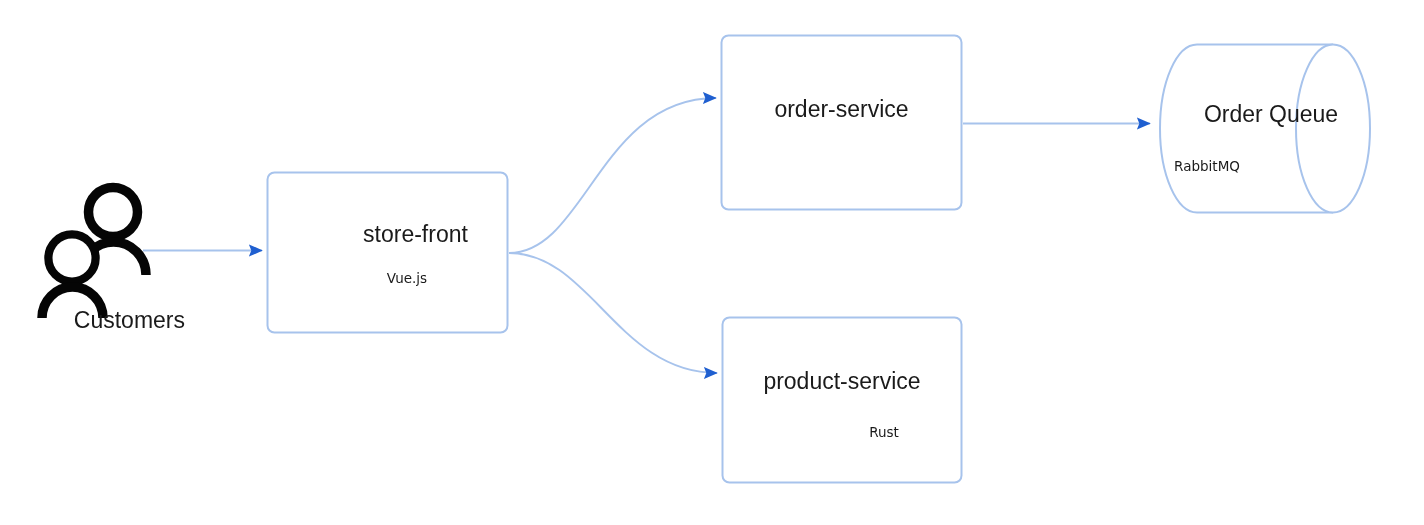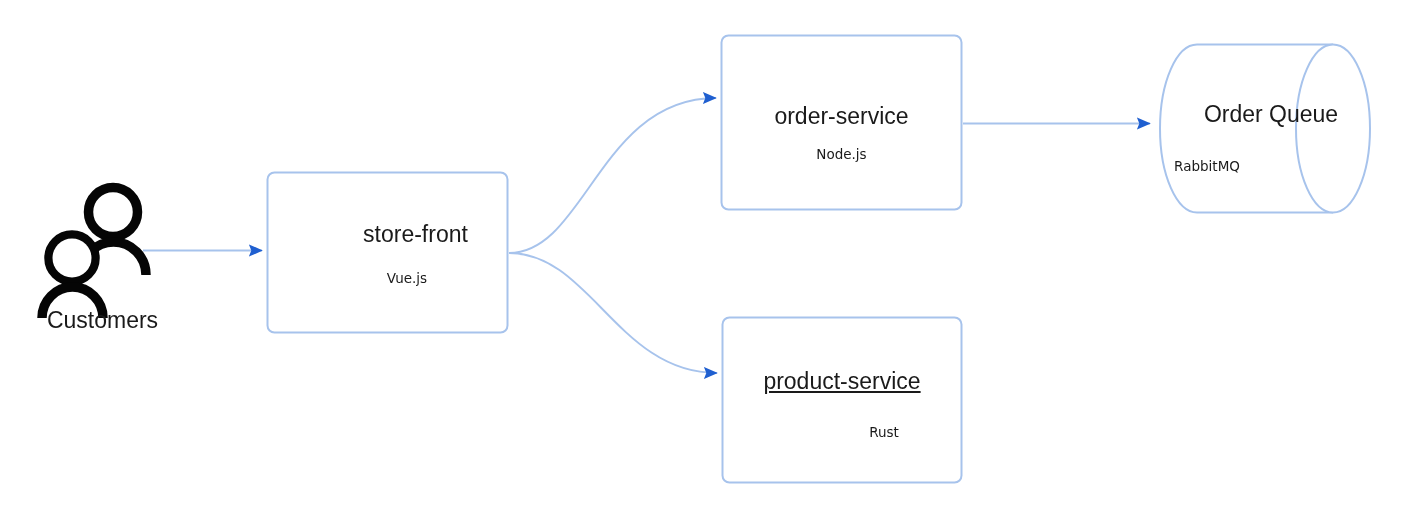--- a/index.html
+++ b/index.html
@@ -43,21 +43,21 @@
     position: absolute;
     text-align: center;
     color: #1a1a1a;
     font-family: "DejaVu Sans", sans-serif;
     font-size: 13.5px;
     line-height: 18px;
     white-space: nowrap;
   }
   .actor-caption {
     position: absolute;
-    text-align: center;
+    text-align: right;
     color: #1a1a1a;
     font-family: "Liberation Sans", sans-serif;
     font-size: 23px;
     line-height: 28px;
     white-space: nowrap;
   }
 </style>
 </head>
 <body>
 
@@ -106,23 +106,22 @@
     <path d="M 963 123.5 L 1150 123.5" fill="none" stroke="#a7c3ec" stroke-width="1.9" marker-end="url(#arrowhead)"></path>
   </svg>
 
   <div class="node-text-layer">
 
     <div class="actor-caption" style="left:20px; top:306px; width:165px;">Customers</div>
 
     <div class="node-label" style="left:267px; top:220px; width:241px;padding-left:28px;">store-front</div>
     <div class="node-sublabel" style="left:267px; top:269px; width:280px;">Vue.js</div>
 
-    <div class="node-label" style="left:721px; top:102px; width:241px;">order-service</div>
-    <div class="node-sublabel" style="left:721px; top:145px; width:241px;">Node.js</div>
+    <div class="node-label" style="left:721px; top:95px; width:241px;">order-service</div>
 
-    <div class="node-label" style="left:722px; top:367px; width:240px;text-decoration:underline;">product-service</div>
+    <div class="node-label" style="left:722px; top:367px; width:240px;">product-service</div>
     <div class="node-sublabel" style="left:722px; top:423px; width:240px;padding-left:42px;">Rust</div>
 
     <div class="node-label" style="left:1160px; top:100px; width:222px;">Order Queue</div>
     <div class="node-sublabel" style="left:1096px; top:157px; width:222px;">RabbitMQ</div>
 
   </div>
 </div>
 
 </body></html>

